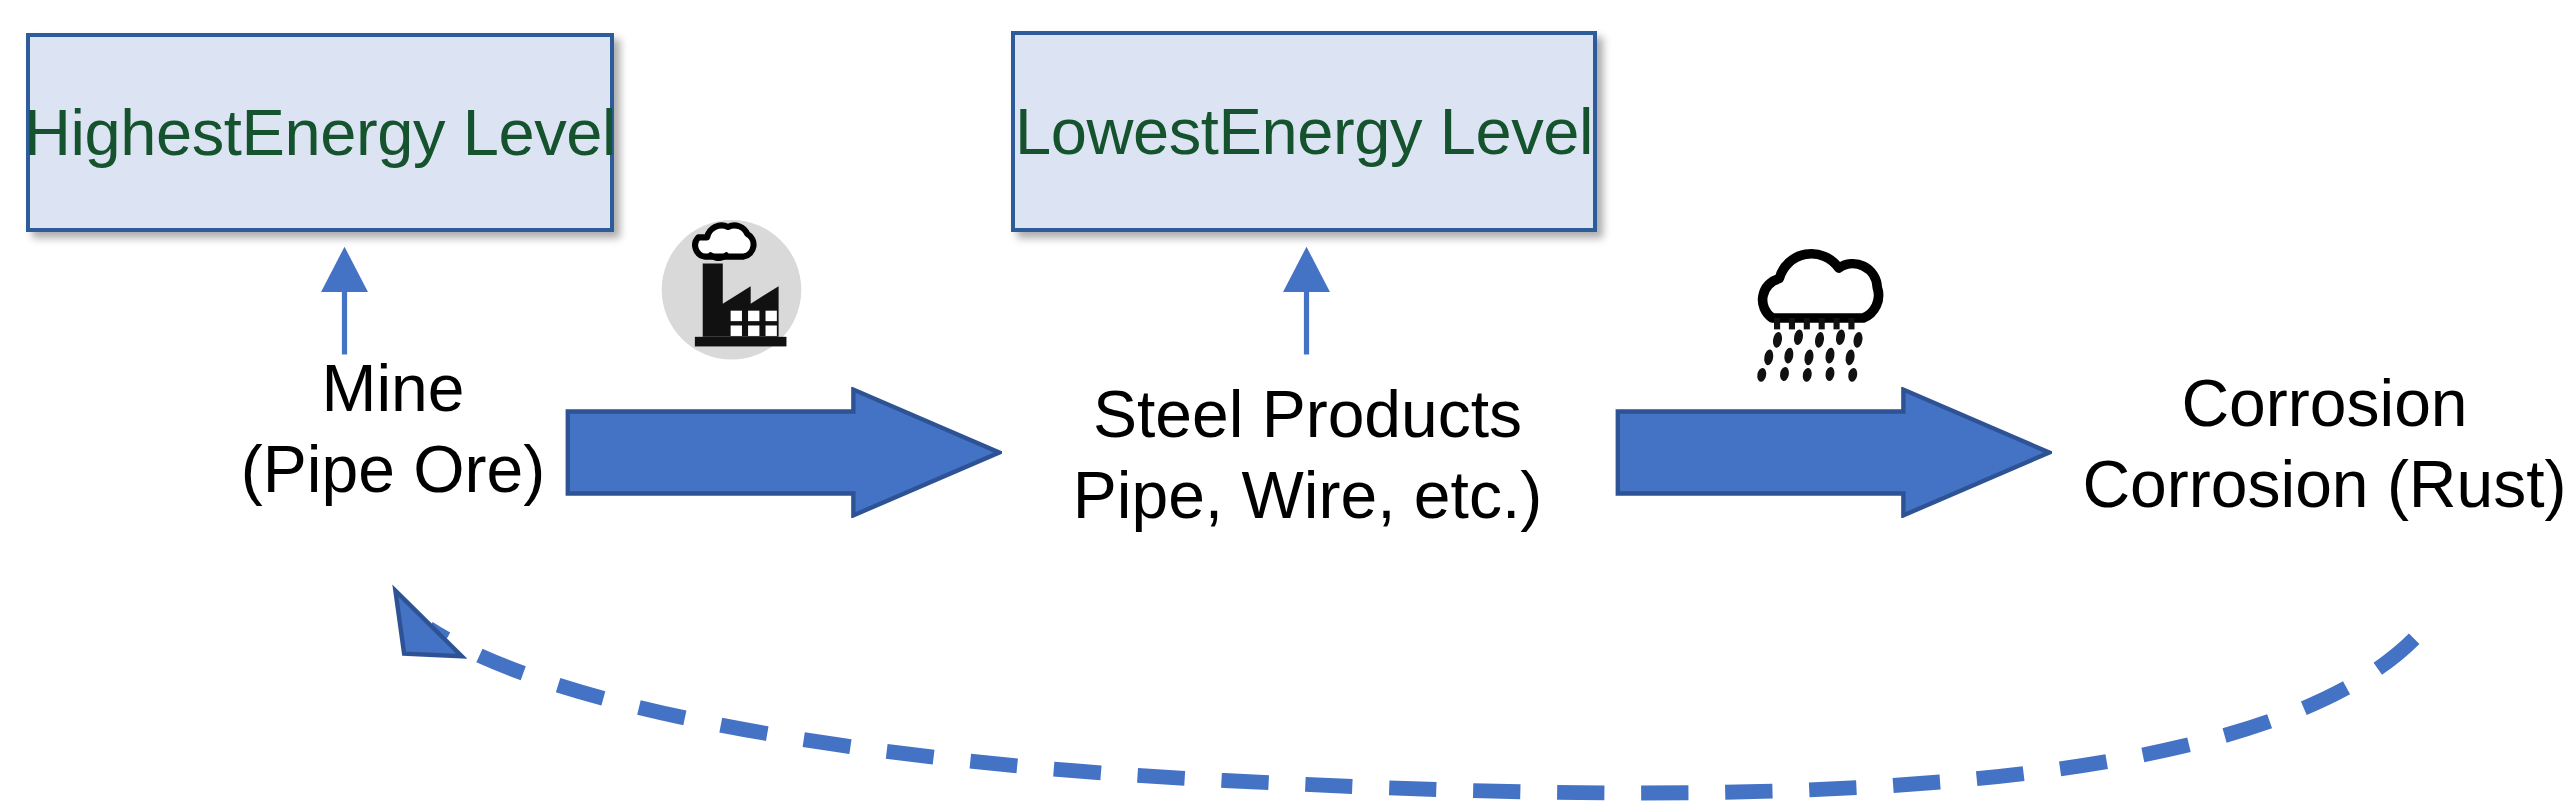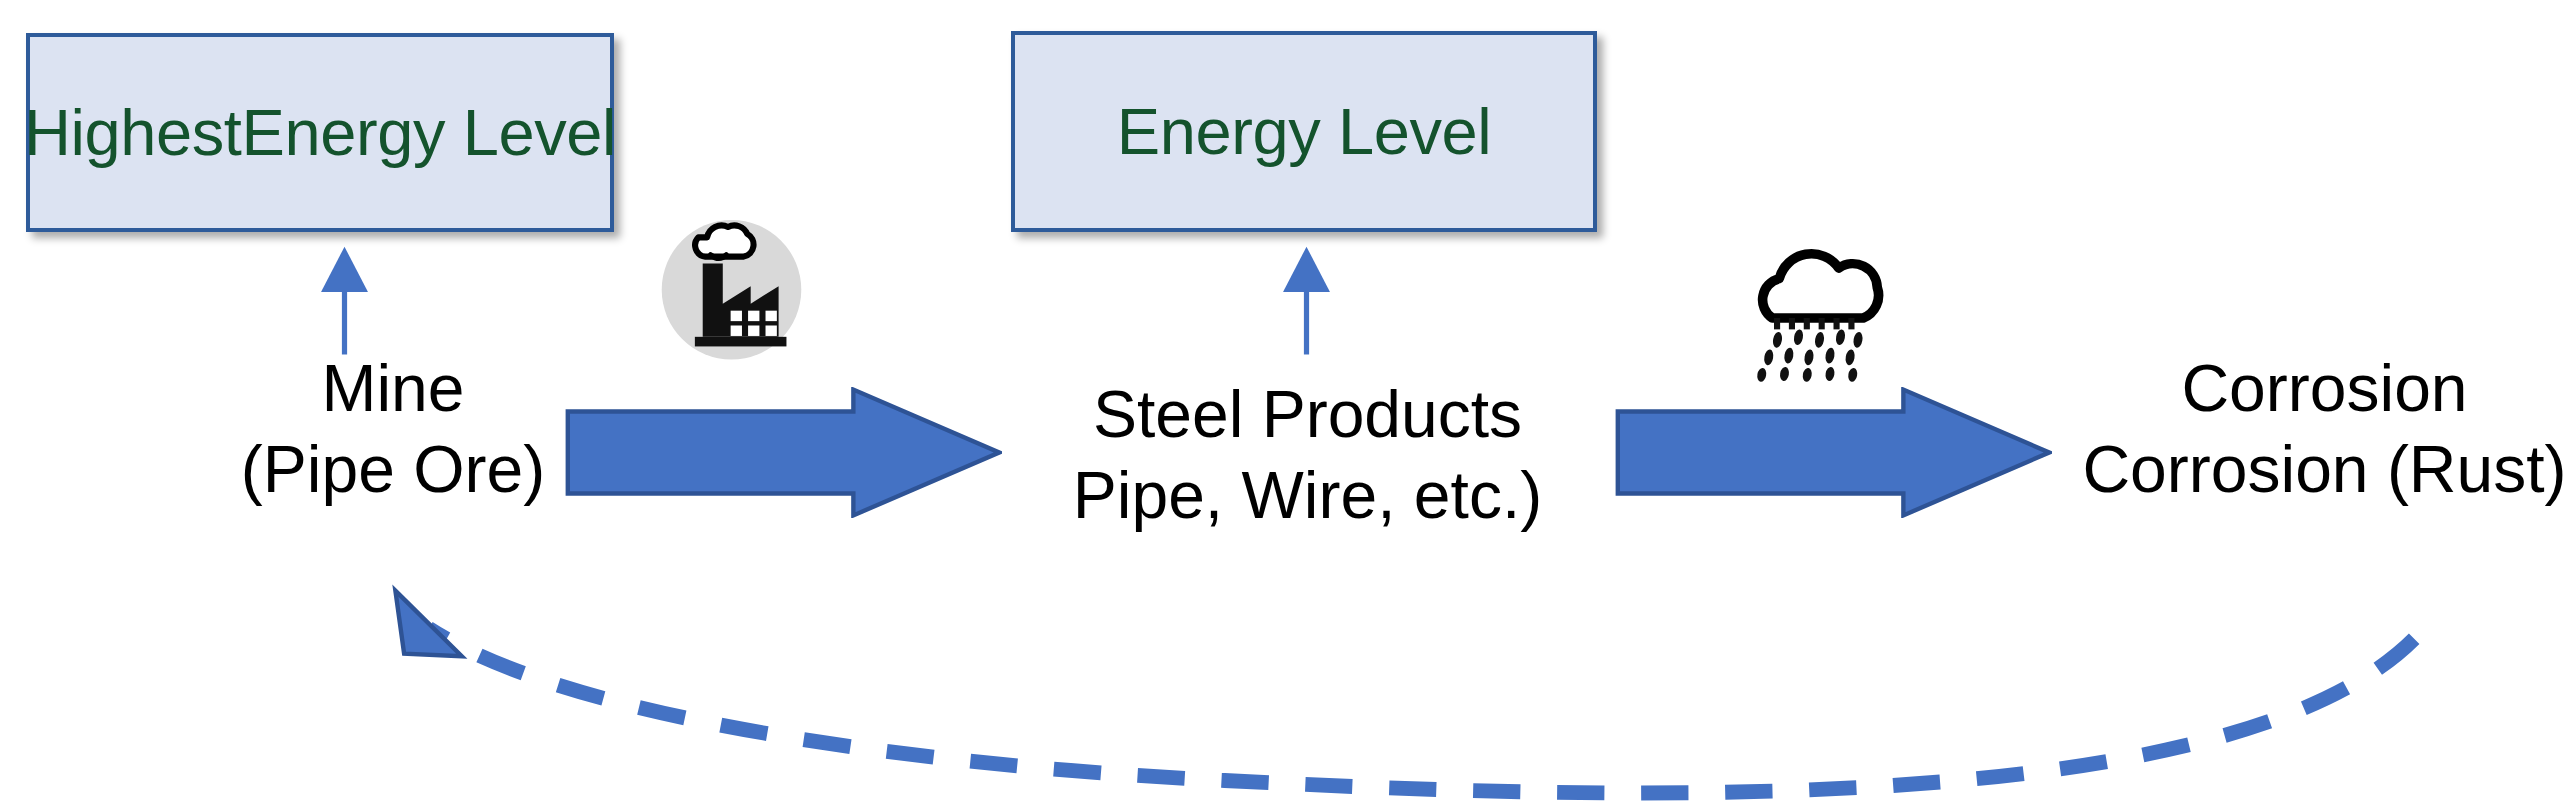--- a/index.html
+++ b/index.html
@@ -51,21 +51,21 @@
     color: #000000;
     font-size: 66px;
     line-height: 1.22;
     text-align: center;
     white-space: nowrap;
   }
   .stage-label .ln { display: block; }
 
   #label-mine      { left: 157px;  top: 348px; width: 472px; }
   #label-steel     { left: 1023px; top: 348px; width: 569px; margin-top: 26px; }
-  #label-corrosion { left: 2073px; top: 348px; width: 503px; }
+  #label-corrosion { left: 2073px; top: 363px; width: 503px; }
 
   
   .block-arrow { position: absolute; }
 
   #arrow-smelt   { left: 565px;  top: 387px; width: 437px; height: 131px; }
   #arrow-corrode { left: 1615px; top: 387px; width: 437px; height: 131px; }
 
   
   .process-icon { position: absolute; }
   #icon-factory { left: 653px;  top: 206px; width: 157px; height: 157px; }
@@ -84,20 +84,21 @@
 <body>
 
 <div id="stage">
 
   <div class="energy-box" id="box-highest">
     <span class="ln">Highest</span>
     <span class="ln">Energy Level</span>
   </div>
 
   <div class="energy-box" id="box-lowest">
+    <span class="ln">Lowest</span>
     <span class="ln">Energy Level</span>
   </div>
 
   <svg class="thin-arrow" style="left:308px; top:241px; width:73px; height:114px;" viewBox="0 0 84 130">
     <line x1="42" y1="130" x2="42" y2="46" stroke="#4472C4" stroke-width="6"></line>
     <polygon points="42,6 69,58 15,58" fill="#4472C4"></polygon>
   </svg>
 
   <svg class="thin-arrow" style="left:1270px; top:241px; width:73px; height:114px;" viewBox="0 0 84 130">
     <line x1="42" y1="130" x2="42" y2="46" stroke="#4472C4" stroke-width="6"></line>

